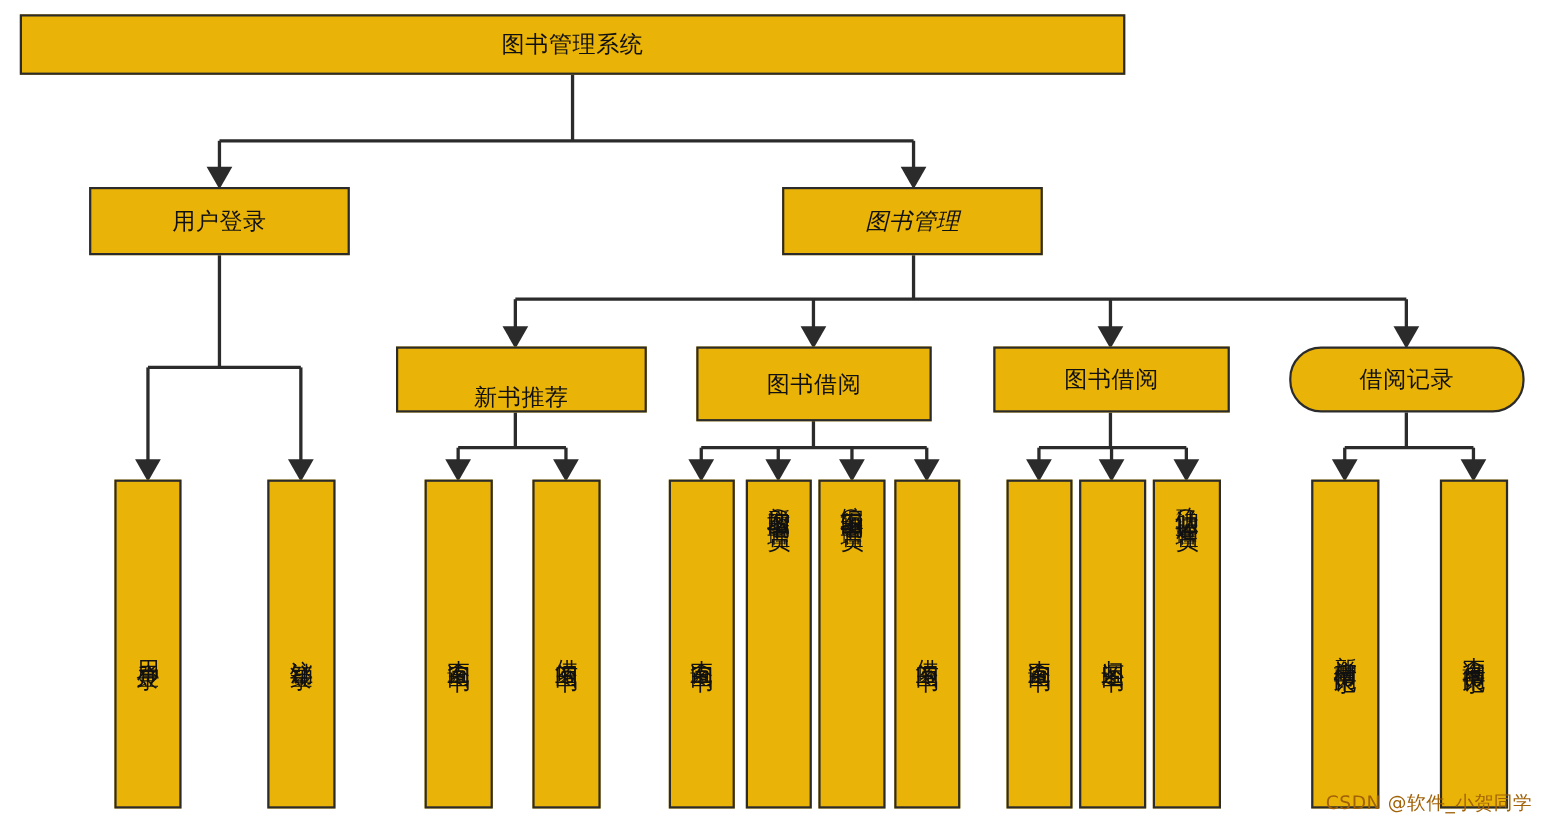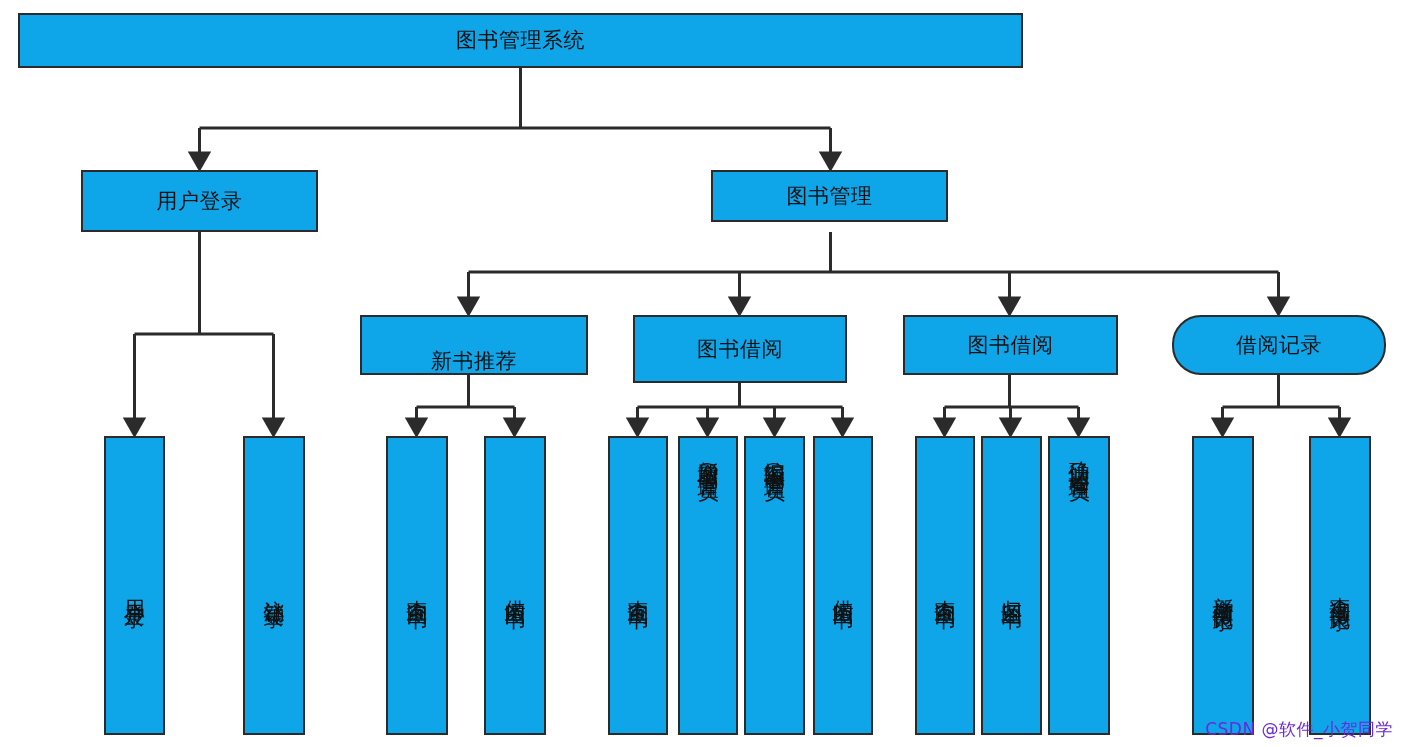--- a/index.html
+++ b/index.html
@@ -22,21 +22,21 @@
     position: absolute;
     left: 0;
     top: 0;
     width: 1405px;
     height: 747px;
   }
   .node-box {
     position: absolute;
     box-sizing: border-box;
     border: 2.5px solid #2b2b2b;
-    background: #0ea5e9;
+    background: #eab308;
     display: flex;
     align-items: center;
     justify-content: center;
     color: #111111;
   }
   .node-label {
     font-size: 21px;
     line-height: 1.15;
     letter-spacing: 0.5px;
     white-space: nowrap;
@@ -56,21 +56,21 @@
     font-size: 21px;
   }
   .node-box.vertical.centered {
     align-items: center;
   }
   .watermark {
     position: absolute;
     right: 12px;
     bottom: 6px;
     font-size: 17px;
-    color: #6d28d9;
+    color: #a16207;
     white-space: nowrap;
     letter-spacing: 0.5px;
     text-align: center;
   }
 </style>
 </head>
 <body>
 
 <div id="diagram-root">
 
@@ -125,21 +125,21 @@
     </g>
   </svg>
 
   <div class="node-box" style="left:18px; top:13px; width:1005px; height:55px;">
     <span class="node-label">图书管理系统</span>
   </div>
 
   <div class="node-box" style="left:81px; top:170px; width:237px; height:62px;">
     <span class="node-label">用户登录</span>
   </div>
-  <div class="node-box" style="left:711px; top:170px; width:237px; height:52px;">
+  <div class="node-box" style="left:711px; top:170px; width:237px; height:62px;font-style:italic;">
     <span class="node-label">图书管理</span>
   </div>
 
   <div class="node-box" style="left:360px; top:315px; width:228px; height:60px;align-items:flex-end;">
     <span class="node-label">新书推荐</span>
   </div>
   <div class="node-box" style="left:633px; top:315px; width:214px; height:68px;">
     <span class="node-label">图书借阅</span>
   </div>
   <div class="node-box" style="left:903px; top:315px; width:215px; height:60px;">

